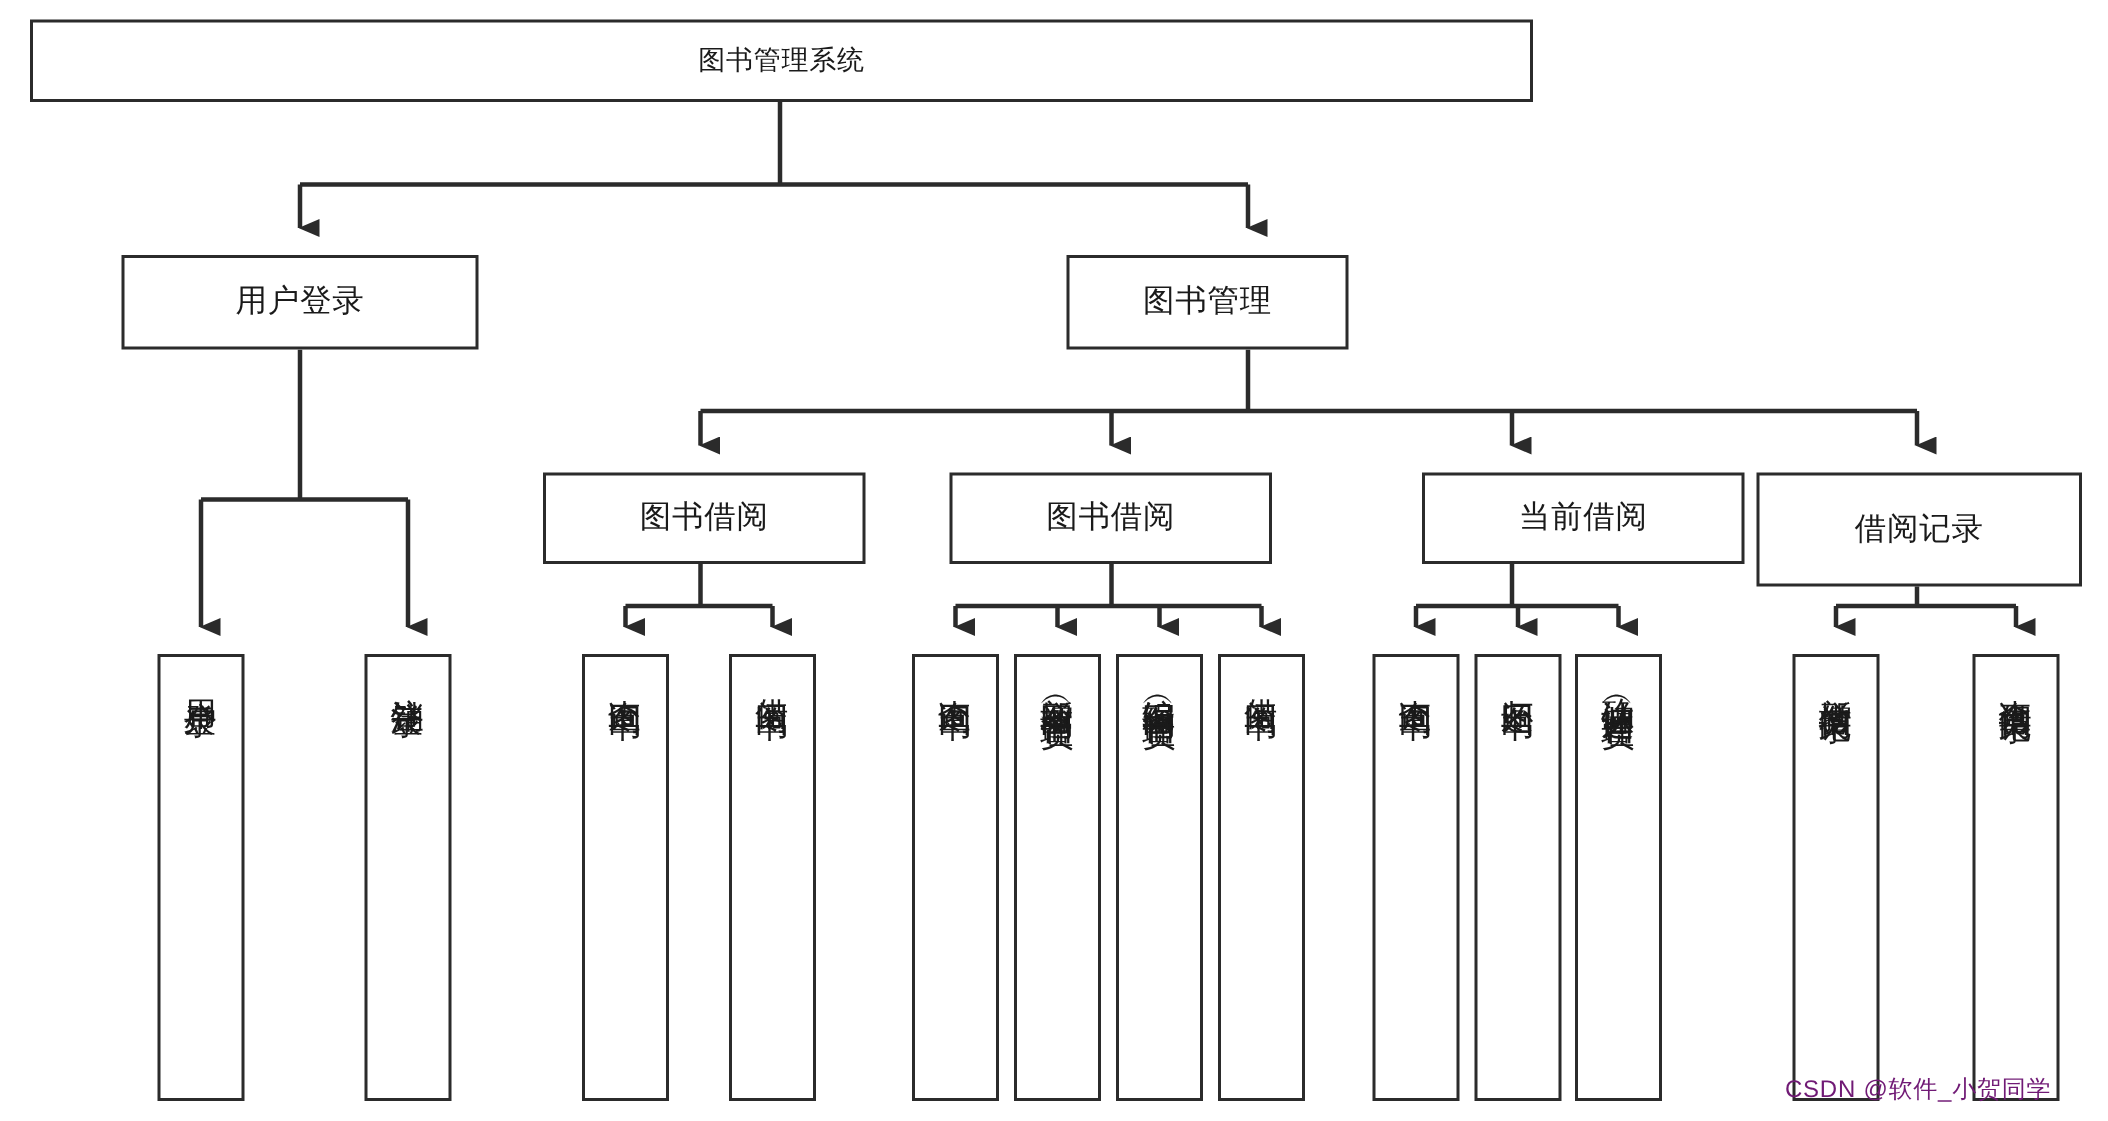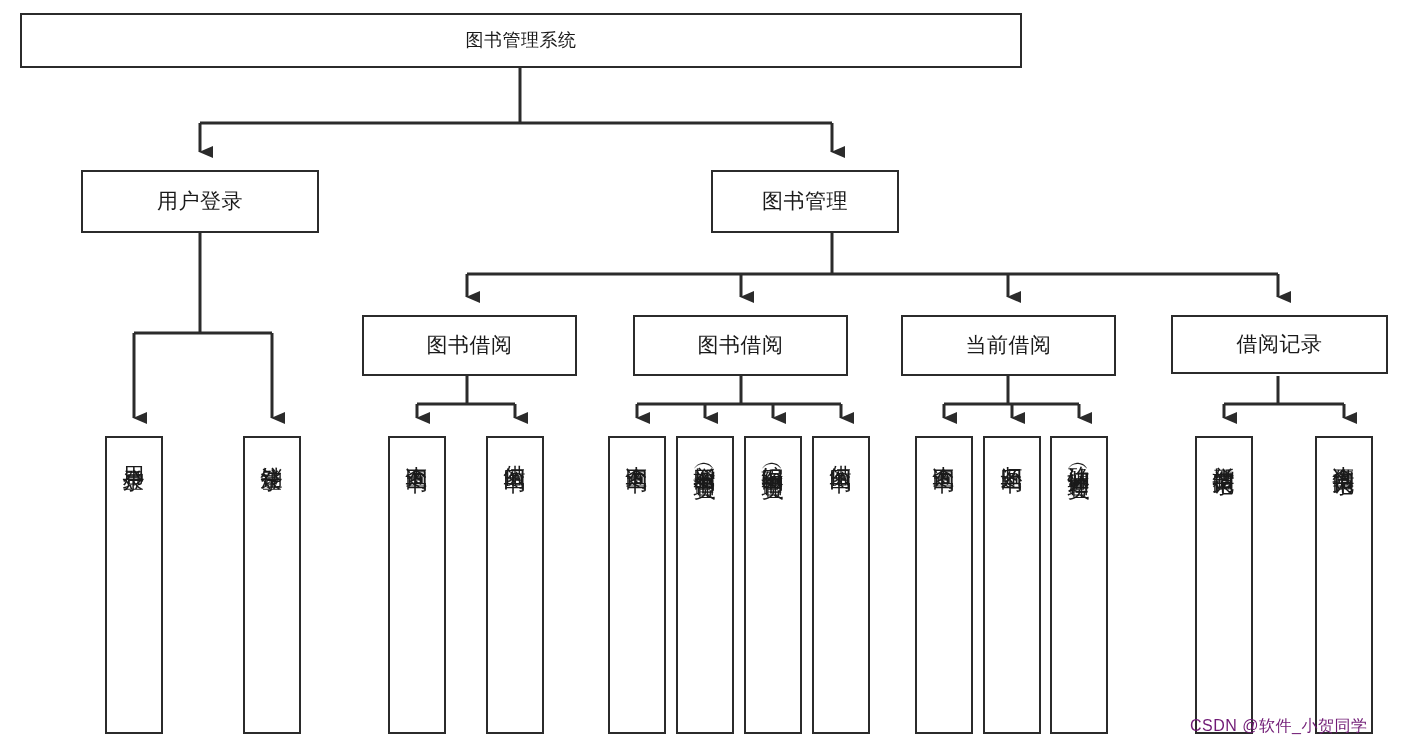--- a/index.html
+++ b/index.html
@@ -136,24 +136,24 @@
   <div class="node horiz" style="left:711px; top:170px; width:188px; height:63px;">
     <span class="label">图书管理</span>
   </div>
 
   <div class="node horiz" style="left:362px; top:315px; width:215px; height:61px;">
     <span class="label">图书借阅</span>
   </div>
   <div class="node horiz" style="left:633px; top:315px; width:215px; height:61px;">
     <span class="label">图书借阅</span>
   </div>
-  <div class="node horiz" style="left:901px; top:315px; width:215px; height:61px;">
+  <div class="node horiz" style="left:948px; top:315px; width:215px; height:61px;">
     <span class="label">当前借阅</span>
   </div>
-  <div class="node horiz" style="left:1171px; top:315px; width:217px; height:59px;">
+  <div class="node horiz" style="left:1171px; top:315px; width:217px; height:76px;">
     <span class="label">借阅记录</span>
   </div>
 
   <div class="node vert" style="left:105px; top:436px; width:58px; height:298px;">
     <span class="label">用户登录</span>
   </div>
   <div class="node vert" style="left:243px; top:436px; width:58px; height:298px;">
     <span class="label">注销登录</span>
   </div>
 

